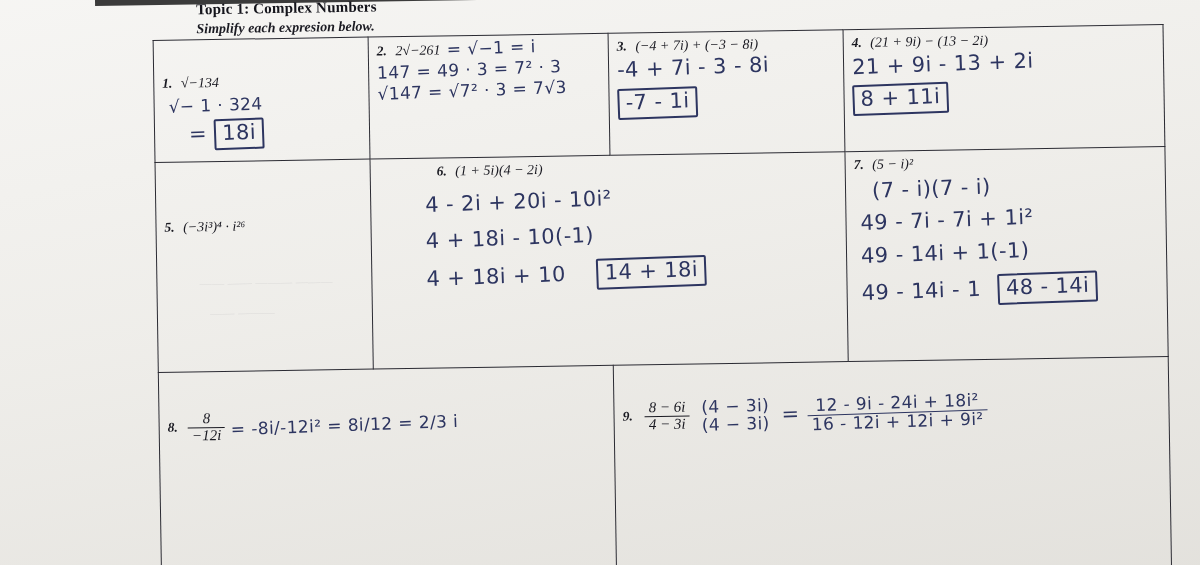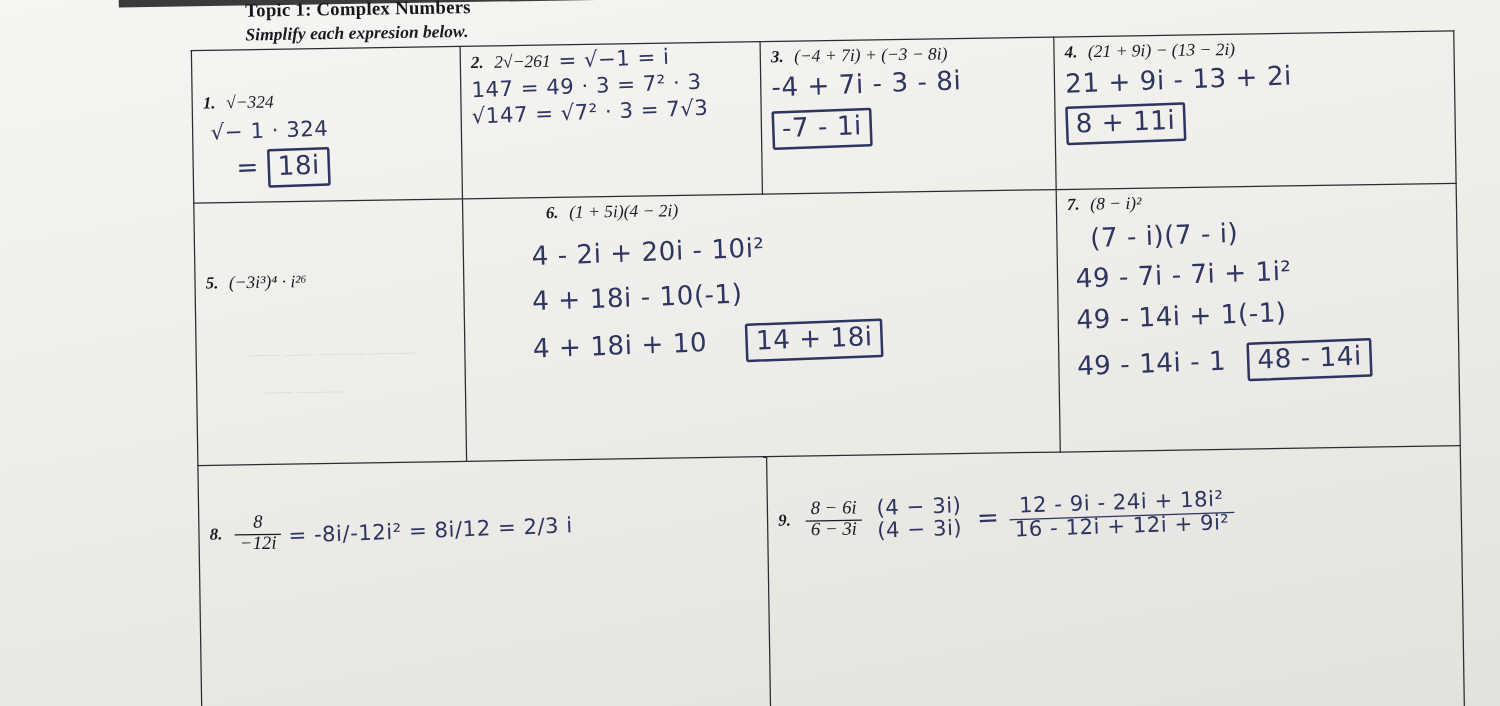--- a/index.html
+++ b/index.html
@@ -170,21 +170,21 @@
         <col style="width:240px">
         <col style="width:235px">
         <col style="width:320px">
       </colgroup>
 
       <tbody>
           <tr>
         <td style="height:112px">
           <div style="margin-top:30px">
             <span class="qnum">1.</span>
-            <span class="qexp">√−324</span>
+            <span class="qexp">√−134</span>
           </div>
           <div class="hw sm" style="margin-left:6px; margin-top:4px;">√− 1 · 324</div>
           <div class="hw" style="margin-left:26px; margin-top:4px;">
             = <span class="boxed">18i</span>
           </div>
         </td>
 
         <td>
           <div>
             <span class="qnum">2.</span>
@@ -235,21 +235,21 @@
           <div class="hw" style="margin-left:46px; margin-top:12px;">4 + 18i - 10(-1)</div>
           <div class="hw" style="margin-left:46px; margin-top:12px;">
             <span>4 + 18i + 10</span>
             <span class="boxed" style="margin-left:24px;">14 + 18i</span>
           </div>
         </td>
 
         <td>
           <div>
             <span class="qnum">7.</span>
-            <span class="qexp">(8 − i)²</span>
+            <span class="qexp">(5 − i)²</span>
           </div>
           <div class="hw" style="margin-left:18px; margin-top:4px;">(7 - i)(7 - i)</div>
           <div class="hw" style="margin-left:6px; margin-top:8px;">49 - 7i - 7i + 1i²</div>
           <div class="hw" style="margin-left:6px; margin-top:10px;">49 - 14i + 1(-1)</div>
           <div class="hw" style="margin-left:6px; margin-top:10px;">
             <span>49 - 14i - 1</span>
             <span class="boxed" style="margin-left:10px;">48 - 14i</span>
           </div>
         </td>
       </tr>
@@ -264,21 +264,21 @@
             </span>
             <span class="hw sm">= -8i/-12i² = 8i/12 = 2/3 i</span>
           </div>
         </td>
 
         <td colspan="2">
           <div style="margin-top:30px; display:flex; align-items:center; gap:8px;">
             <span class="qnum">9.</span>
             <span class="frac print">
               <span class="num">8 − 6i</span>
-              <span class="den">6 − 3i</span>
+              <span class="den">4 − 3i</span>
             </span>
             <span class="frac hw sm" style="transform:rotate(-1deg);">
               <span class="num" style="border:0">(4 − 3i)</span>
               <span class="den" style="border:0">(4 − 3i)</span>
             </span>
             <span class="hw">=</span>
             <span class="frac hw sm" style="transform:rotate(-1deg);">
               <span class="num">12 - 9i - 24i + 18i²</span>
               <span class="den">16 - 12i + 12i + 9i²</span>
             </span>

